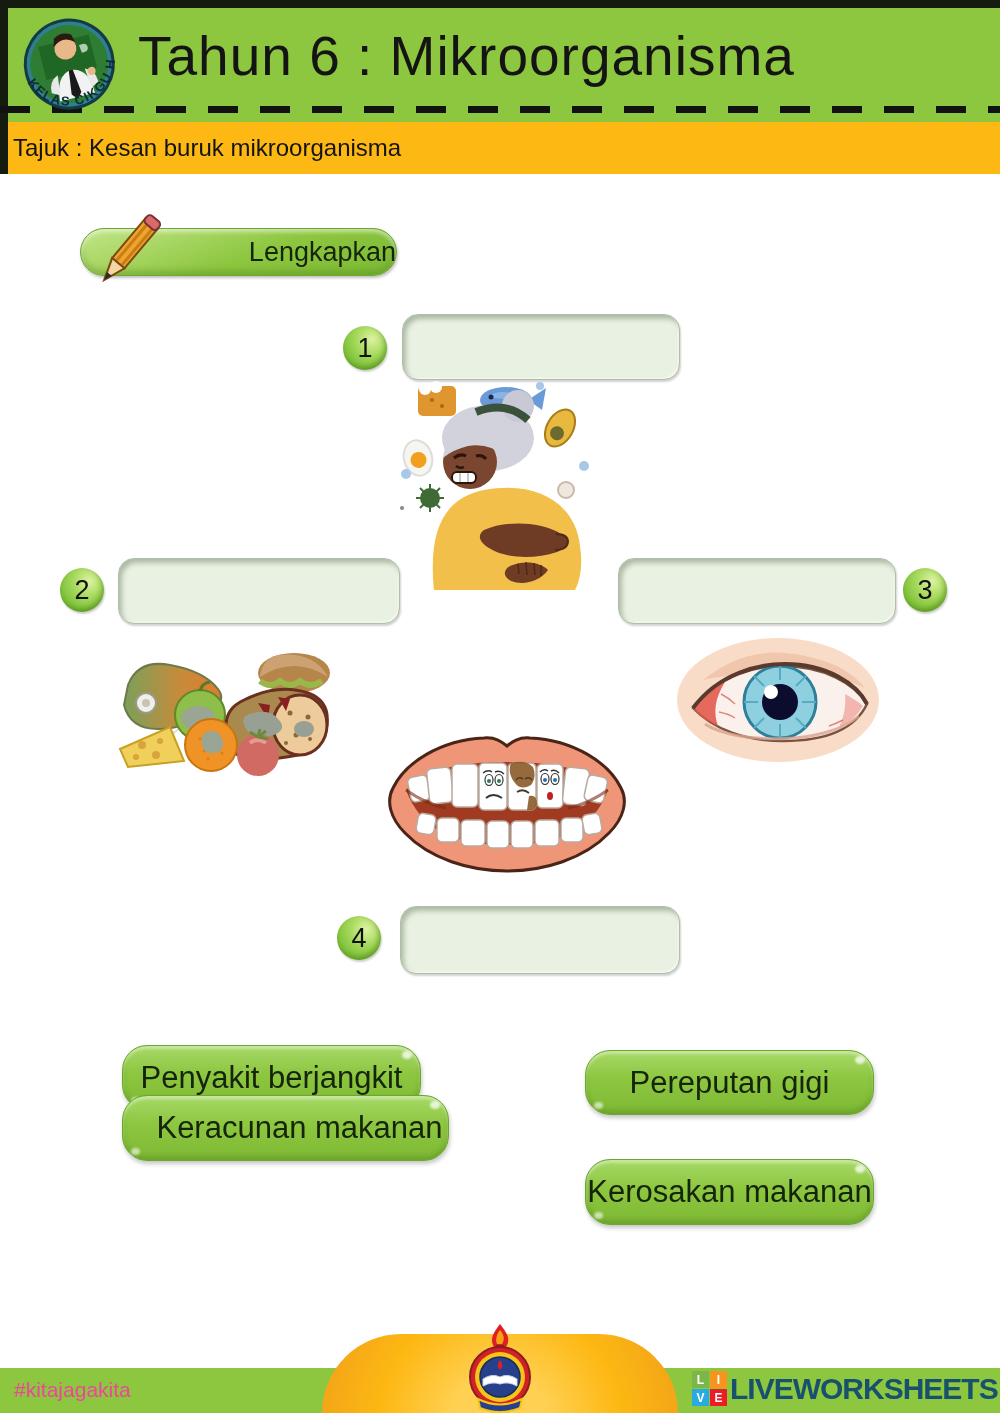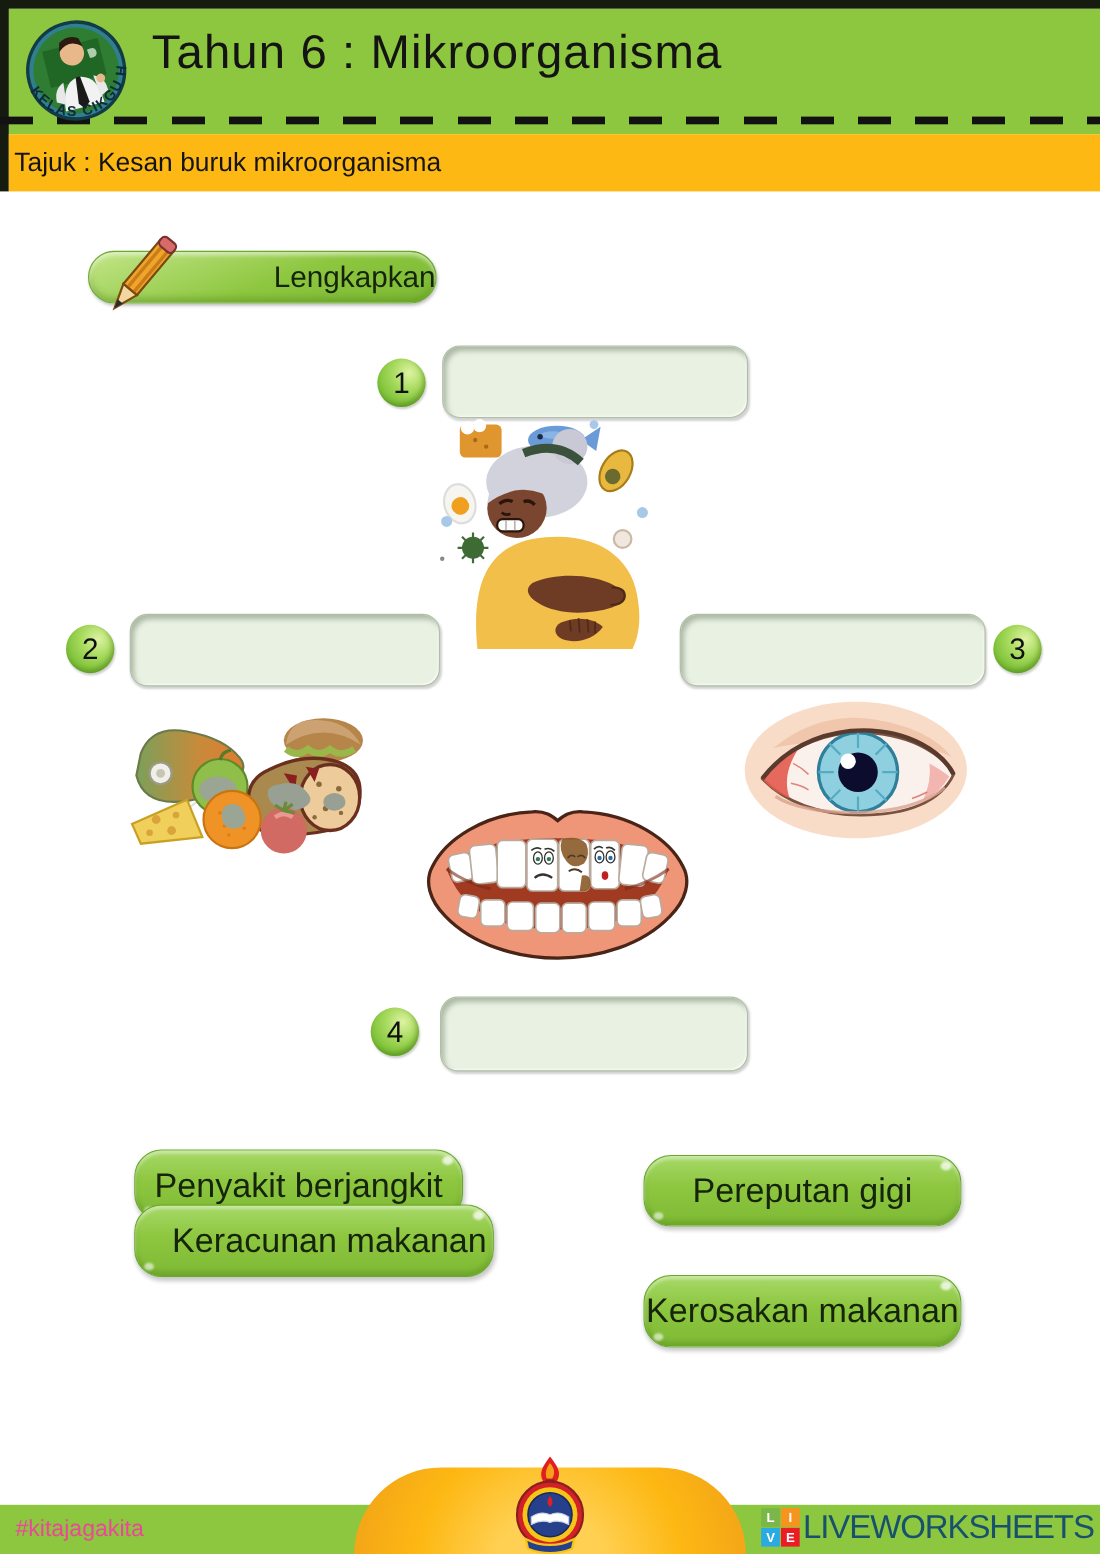--- a/index.html
+++ b/index.html
@@ -8,21 +8,21 @@
   .abs{position:absolute;}
 
   
   .edge-top{left:0;top:0;width:1000px;height:8px;background:#161b10;}
   .edge-left{left:0;top:0;width:8px;height:174px;background:#161b10;}
 
   
   .header{left:8px;top:8px;width:992px;height:114px;background:#8dc63f;}
   .dashes{left:0;top:106px;width:1000px;height:7px;
           background:repeating-linear-gradient(90deg,#121212 0 30px,transparent 30px 52px);}
-  .title{left:138px;top:24px;font-size:43px;letter-spacing:1px;color:#141414;}
+  .title{left:138px;top:24px;font-size:55px;letter-spacing:1px;color:#141414;}
   .badge{left:14px;top:10px;z-index:6;}
 
   
   .topic{left:8px;top:122px;width:992px;height:52px;background:#fdb813;
          display:flex;align-items:center;padding-left:5px;box-sizing:border-box;
          font-size:24px;color:#141414;}
 
   
   .pill{left:80px;top:228px;width:315px;height:46px;border-radius:26px;
         background:linear-gradient(160deg,#c3e689 0%,#8dc63f 55%,#7cb934 100%);
@@ -60,21 +60,21 @@
 
   
   .footer-bar{left:0;top:1368px;width:1000px;height:45px;background:#8dc63f;}
   .dome{left:322px;top:1334px;width:356px;height:79px;border-radius:180px 180px 0 0;
         background:radial-gradient(circle at 50% 115%,#ffd052 25%,#fdb813 60%,#f2a318 95%);}
   .crest{left:452px;top:1322px;z-index:4;}
   .hashtag{left:14px;top:1378px;font-size:21px;color:#ec4899;z-index:3;}
   .lw{left:692px;top:1371px;display:flex;align-items:center;gap:3px;z-index:3;}
   .lw-grid{display:grid;grid-template-columns:17px 17px;grid-template-rows:17px 17px;gap:1px;}
   .lw-sq{display:flex;align-items:center;justify-content:center;font-size:12px;font-weight:bold;color:#fff;}
-  .lw-text{font-size:30px;font-weight:normal;letter-spacing:-1px;color:#17516e;}
+  .lw-text{font-size:30px;font-weight:bold;letter-spacing:-1px;color:#17516e;}
 </style>
 </head>
 <body>
 
 <div class="page">
 
   <div class="abs edge-top"></div>
   <div class="abs header"></div>
   <div class="abs edge-left"></div>
 

